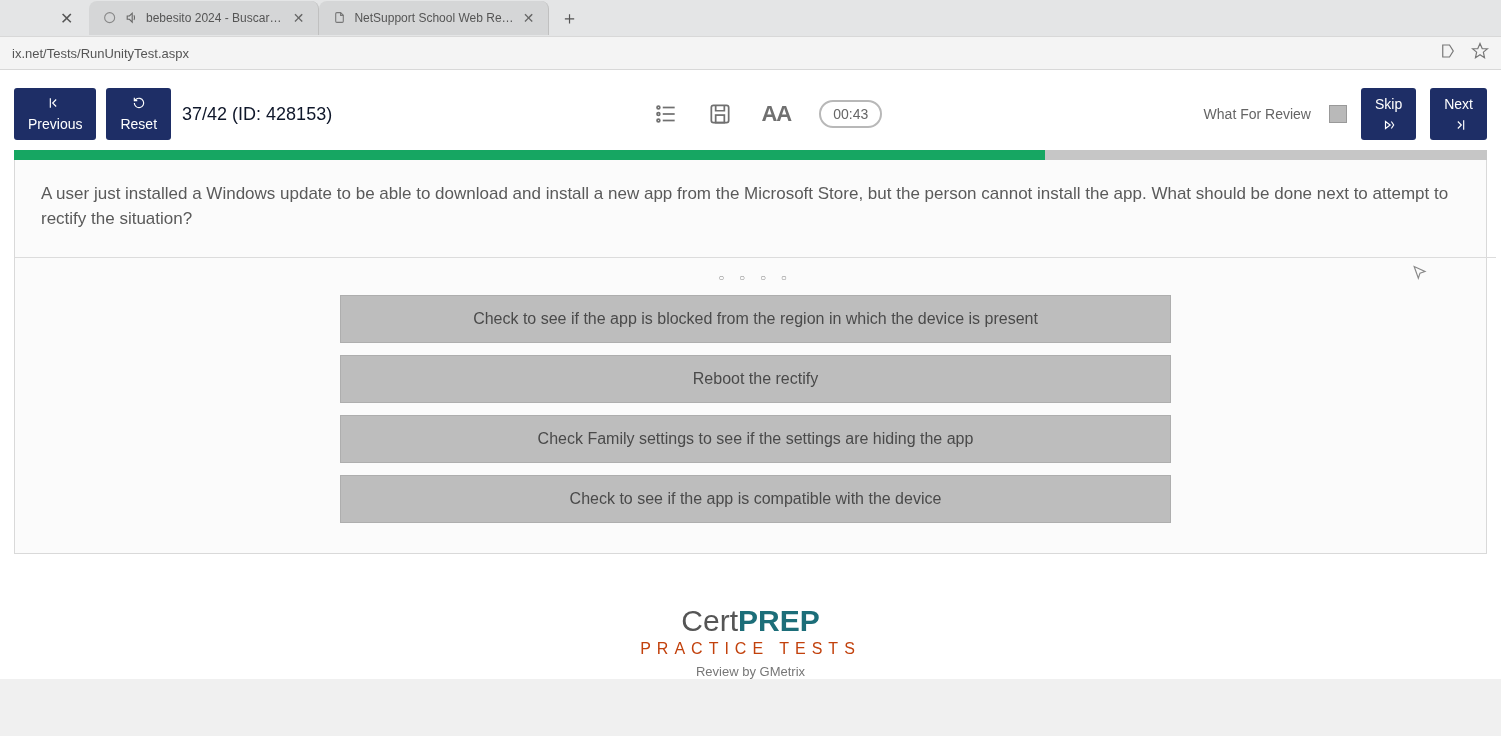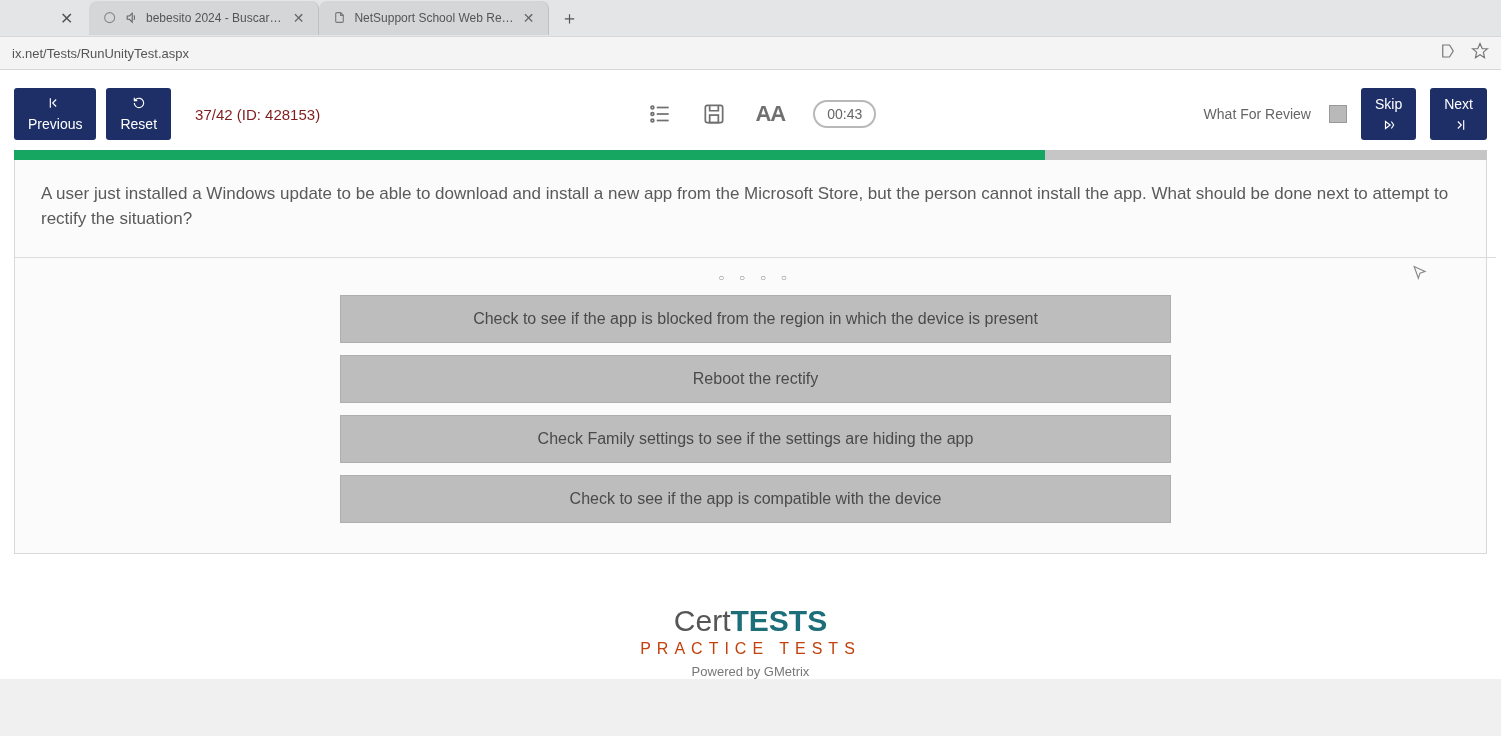--- a/index.html
+++ b/index.html
@@ -79,21 +79,21 @@
     font-size:14px;
     font-weight:400;
     border-radius:3px;
     display:inline-flex;
     align-items:center;
     gap:6px;
     cursor:pointer;
     flex-direction:column;
   }
   .btn svg { width:14px; height:14px; fill:#fff; }
-  .counter-label { font-size:15px; color:#7f1d1d; margin-left:14px; }
+  .counter-label { font-size:18px; color:#0f172a; margin-left:1px; }
 
   .tool-icon {
     color:#707070;
     display:inline-flex;
     align-items:center;
   }
   .tool-icon svg { width:26px; height:26px; stroke:#707070; fill:none; stroke-width:1.6; }
   .aa-icon { font-size:22px; font-weight:600; color:#707070; letter-spacing:-1px; }
 
   .timer-pill {
@@ -308,19 +308,19 @@
     <div class="answers">
       <div class="answer"><span>Check to see if the app is blocked from the region in which the device is present</span></div>
       <div class="answer"><span>Reboot the rectify</span></div>
       <div class="answer"><span>Check Family settings to see if the settings are hiding the app</span></div>
       <div class="answer"><span>Check to see if the app is compatible with the device</span></div>
     </div>
   </div>
 
   <div class="footer-brand">
     <div class="brand-line1">
-      <span>Cert</span><strong>TESTS</strong>
+      <span>Cert</span><strong>PREP</strong>
     </div>
     <div class="brand-line2">PRACTICE TESTS</div>
-    <div class="brand-line3">Powered by GMetrix</div>
+    <div class="brand-line3">Review by GMetrix</div>
   </div>
 
 </div>
 
 </body></html>

